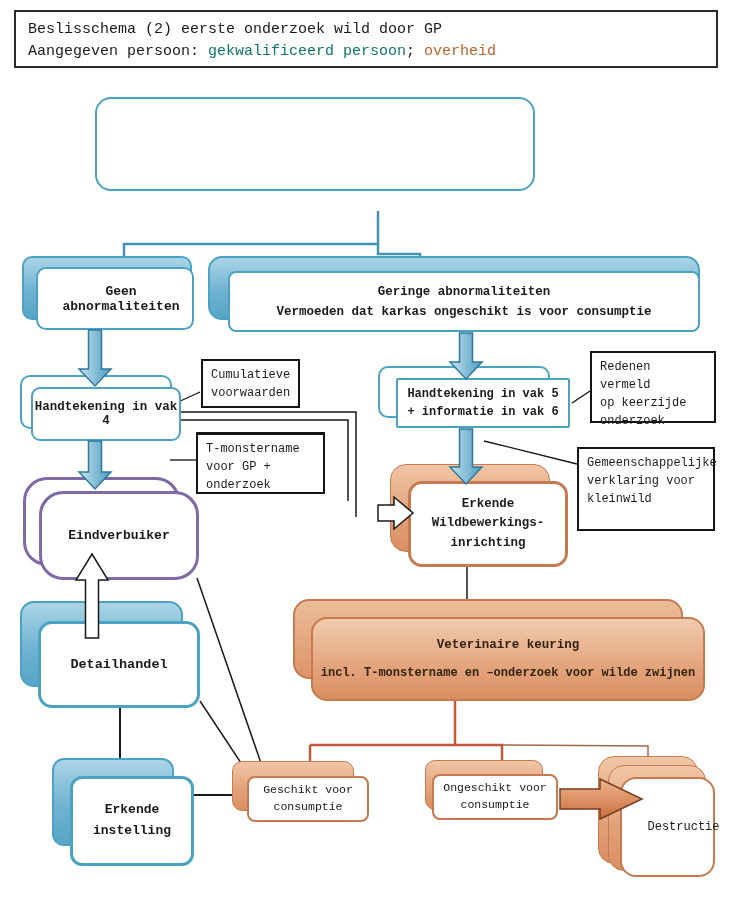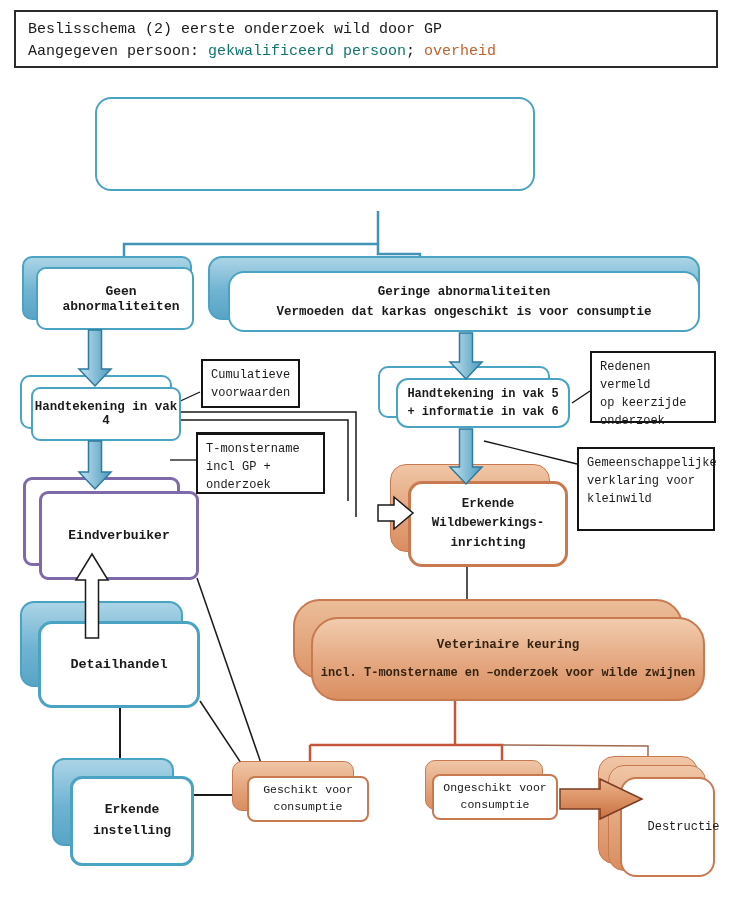--- a/index.html
+++ b/index.html
@@ -9,26 +9,26 @@
   #svg-under{z-index:1;}
   .boxes{position:absolute;left:0;top:0;width:735px;height:902px;z-index:2;}
   #svg-over{z-index:3;}
 
   .box{position:absolute;box-sizing:border-box;display:flex;flex-direction:column;
        align-items:center;justify-content:center;text-align:center;}
   .blue-front{background:#fff;border:2.5px solid #4BA3C4;border-radius:12px;}
   .blue-back{background:linear-gradient(180deg,#ABD4E6 0%,#6FB3D1 55%,#58A5C6 100%);
              border:2px solid #4BA3C4;border-radius:12px;}
   .blue-back-white{background:#fff;border:2.5px solid #4BA3C4;border-radius:12px;}
-  .purple{border:3px solid #7E6AA8;border-radius:9px;background:#fff;}
+  .purple{border:3px solid #7E6AA8;border-radius:24px;background:#fff;}
   .orange-front{background:#fff;border:2.5px solid #C8794F;border-radius:14px;}
   .orange-back{background:linear-gradient(180deg,#F0C6A6 0%,#E3A47C 55%,#D98E60 100%);
                border:1.5px solid #C8794F;border-radius:14px;}
   .orange-fill{background:linear-gradient(180deg,#F1CCAE 0%,#E3A47C 60%,#DA8F61 100%);
-               border:2px solid #C8794F;border-radius:27px;}
+               border:2px solid #C8794F;border-radius:16px;}
   .callout{position:absolute;box-sizing:border-box;background:#fff;border:2px solid #141414;
            font-size:12px;line-height:1.5;padding:5px 8px;text-align:left;}
   .b{font-weight:bold;}
   .hdr{position:absolute;left:14px;top:10px;width:704px;height:58px;box-sizing:border-box;
        border:2px solid #2b2b2b;padding:7px 12px;font-size:15px;line-height:1.45;background:#fff;}
   .t-blue{color:#0f766e;}
   .t-orange{color:#C0622C;}
 </style>
 </head>
 <body>
@@ -69,32 +69,32 @@
     </div>
 
     <div class="box blue-back-white" style="left:95px;top:97px;width:440px;height:94px;border-radius:16px;"></div>
 
     <div class="box blue-back" style="left:22px;top:256px;width:170px;height:64px;border-radius:10px;"></div>
     <div class="box blue-front b" style="left:36px;top:267px;width:158px;height:63px;border-radius:10px;font-size:13px;padding-left:12px;">
       <span>Geen abnormaliteiten</span>
     </div>
 
     <div class="box blue-back" style="left:208px;top:256px;width:492px;height:64px;border-radius:14px;"></div>
-    <div class="box blue-front b" style="left:228px;top:271px;width:472px;height:61px;border-radius:16px;font-size:12.5px;line-height:1.6;">
+    <div class="box blue-front b" style="left:228px;top:271px;width:472px;height:61px;border-radius:8px;font-size:12.5px;line-height:1.6;">
       <span>Geringe abnormaliteiten</span>
       <span>Vermoeden dat karkas ongeschikt is voor consumptie</span>
     </div>
 
     <div class="box blue-back-white" style="left:20px;top:375px;width:152px;height:54px;border-radius:10px;"></div>
     <div class="box blue-front b" style="left:31px;top:387px;width:150px;height:54px;border-radius:9px;font-size:12.5px;">
       <span>Handtekening in vak 4</span>
     </div>
 
     <div class="box blue-back-white" style="left:378px;top:366px;width:172px;height:52px;border-radius:10px;"></div>
-    <div class="box blue-front b" style="left:396px;top:378px;width:174px;height:50px;border-radius:12px;font-size:12px;line-height:1.5;">
+    <div class="box blue-front b" style="left:396px;top:378px;width:174px;height:50px;border-radius:2px;font-size:12px;line-height:1.5;">
       <span>Handtekening in vak 5</span>
       <span>+ informatie in vak 6</span>
     </div>
 
     <div class="box purple" style="left:23px;top:477px;width:157px;height:89px;"></div>
     <div class="box purple b" style="left:39px;top:491px;width:160px;height:89px;font-size:13px;">
       <span>Eindverbuiker</span>
     </div>
 
     <div class="box blue-back" style="left:20px;top:601px;width:163px;height:86px;border-radius:14px;"></div>
@@ -138,21 +138,21 @@
     <div class="box orange-front" style="left:620px;top:777px;width:95px;height:100px;border-radius:16px;font-size:12px;padding-left:32px;">
       <span>Destructie</span>
     </div>
 
     <div class="callout" style="left:201px;top:359px;width:99px;height:49px;">
       <div>Cumulatieve</div>
       <div>voorwaarden</div>
     </div>
     <div class="callout" style="left:196px;top:432px;width:129px;height:62px;border-top-width:3px;">
       <div>T-monstername</div>
-      <div>incl GP +</div>
+      <div>voor GP +</div>
       <div>onderzoek</div>
     </div>
     <div class="callout" style="left:590px;top:351px;width:126px;height:72px;">
       <div>Redenen vermeld</div>
       <div>op keerzijde</div>
       <div>onderzoek</div>
     </div>
     <div class="callout" style="left:577px;top:447px;width:138px;height:84px;">
       <div>Gemeenschappelijke</div>
       <div>verklaring voor</div>

